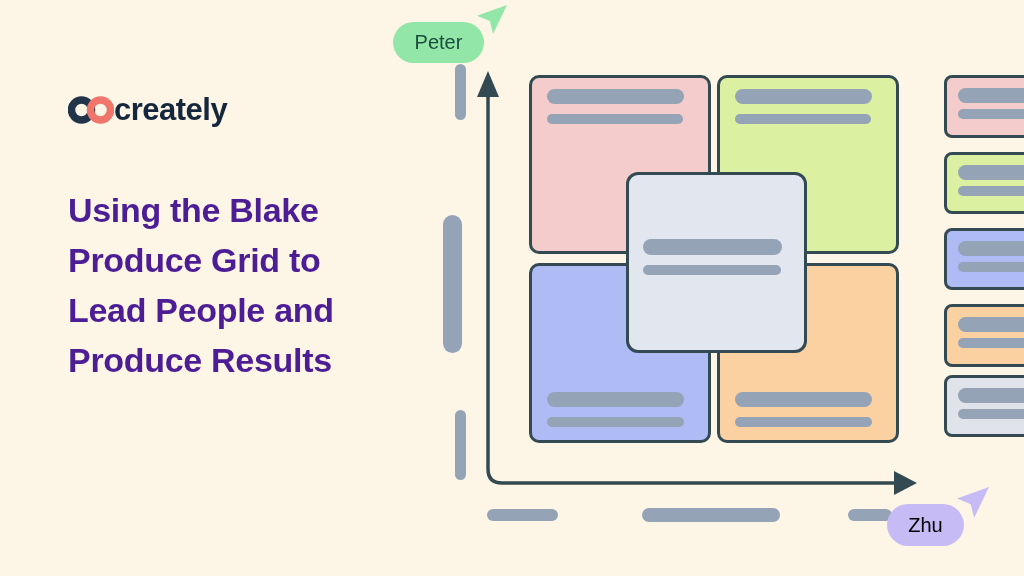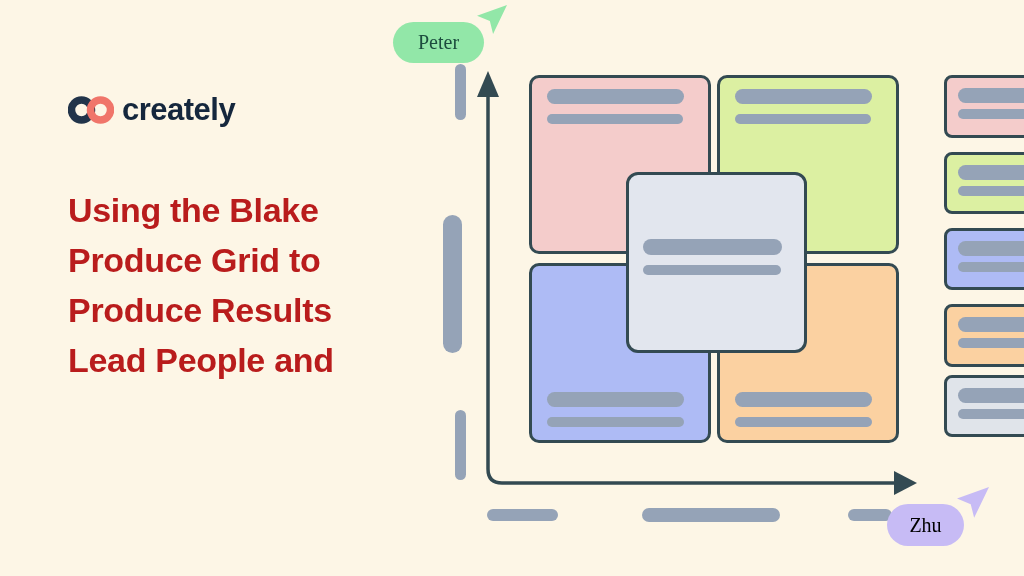--- a/index.html
+++ b/index.html
@@ -2,25 +2,25 @@
 <html><head>
 <meta charset="utf-8">
 <style>
   html,body{margin:0;padding:0;}
   body{font-family:"Liberation Sans","DejaVu Sans",sans-serif;}
   #canvas{
     position:relative;width:1024px;height:576px;overflow:hidden;
     background:#fdf6e6;
   }
   
-  .logo-wrap{position:absolute;left:68px;top:92px;display:flex;align-items:center;gap:8px;justify-content:center;}
+  .logo-wrap{position:absolute;left:68px;top:92px;display:flex;align-items:center;gap:0;justify-content:center;}
   .logo-icon{width:46px;height:36px;display:block;}
   .logo-text{font-size:31px;font-weight:700;letter-spacing:-0.5px;color:#15273d;line-height:36px;}
   
-  .hero-title{position:absolute;left:68px;top:185px;color:#b91c1c;}
+  .hero-title{position:absolute;left:68px;top:185px;color:#4c1d95;}
   .hero-title .line{font-size:34px;font-weight:700;line-height:50px;letter-spacing:-0.3px;white-space:nowrap;}
   
   .axes-svg{position:absolute;left:0;top:0;width:1024px;height:576px;z-index:1;pointer-events:none;}
   
   .tick{position:absolute;background:#95a3b7;z-index:1;}
   .tick.v{border-radius:6px;}
   .tick-y-top{left:455px;top:64px;width:11px;height:56px;}
   .tick-y-mid{left:443px;top:215px;width:19px;height:138px;border-radius:10px;}
   .tick-y-bot{left:455px;top:410px;width:11px;height:70px;}
   .tick-x-a{left:487px;top:509px;width:71px;height:12px;border-radius:6px;}
@@ -46,21 +46,21 @@
   .q-top .b1{left:15px;top:11px;width:137px;}
   .q-top .b2{left:15px;top:36px;width:136px;}
   .q-bottom .b1{left:15px;top:126px;width:137px;}
   .q-bottom .b2{left:15px;top:151px;width:137px;}
   .center-card .b1{left:14px;top:64px;width:139px;height:16px;}
   .center-card .b2{left:14px;top:90px;width:138px;}
   .side-card .b1{left:11px;top:10px;width:85px;}
   .side-card .b2{left:11px;top:31px;width:85px;}
   
   .cursor-pill{position:absolute;display:flex;align-items:center;justify-content:center;
-    font-size:20px;font-weight:400;z-index:10;font-family:Liberation Serif, serif;}
+    font-size:20px;font-weight:400;z-index:10;}
   .pill-peter{left:393px;top:22px;width:91px;height:41px;border-radius:21px;color:#1c4c3e;}
   .pill-zhu{left:887px;top:504px;width:77px;height:42px;border-radius:21px;color:#000000;}
   .cursor-arrow{position:absolute;z-index:10;}
   .arrow-peter{left:477px;top:5px;width:30px;height:30px;}
   .arrow-zhu{left:957px;top:487px;width:32px;height:32px;}
 </style>
 </head>
 <body>
 
 <div id="canvas">
@@ -69,22 +69,22 @@
     <svg class="logo-icon" viewBox="0 0 46 36">
       <circle cx="13.5" cy="18" r="10" fill="none" stroke-width="7.5" stroke="#22344a"></circle>
       <circle cx="32.5" cy="18" r="10" fill="none" stroke-width="7.5" stroke="#f0756a"></circle>
     </svg>
     <span class="logo-text">creately</span>
   </div>
 
   <div class="hero-title">
     <div class="line">Using the Blake</div>
     <div class="line">Produce Grid to</div>
+    <div class="line">Lead People and</div>
     <div class="line">Produce Results</div>
-    <div class="line">Lead People and</div>
   </div>
 
   <svg class="axes-svg" viewBox="0 0 1024 576">
     <path d="M488 95 L488 469 Q488 483 502 483 L898 483" fill="none" stroke="#334a52" stroke-width="3.5"></path>
     <polygon points="488,71 477,97 499,97" fill="#334a52"></polygon>
     <polygon points="917,483 894,471 894,495" fill="#334a52"></polygon>
   </svg>
 
   <div class="tick v tick-y-top"></div>
   <div class="tick tick-y-mid"></div>

